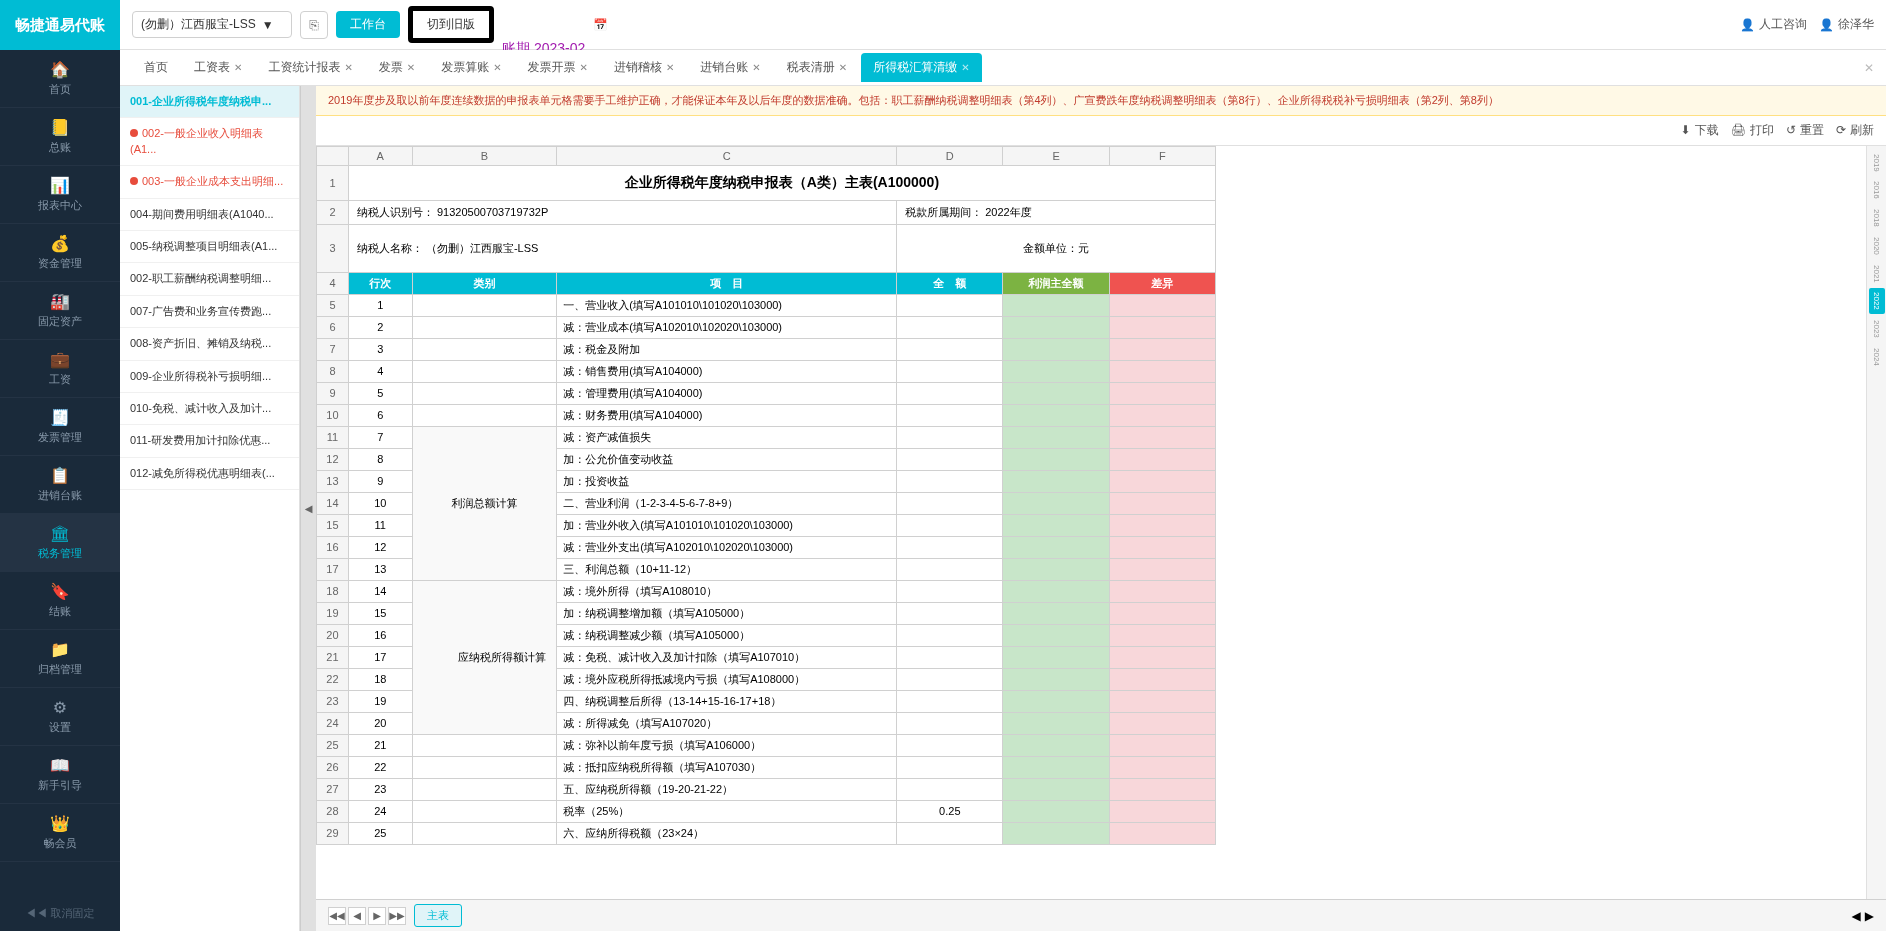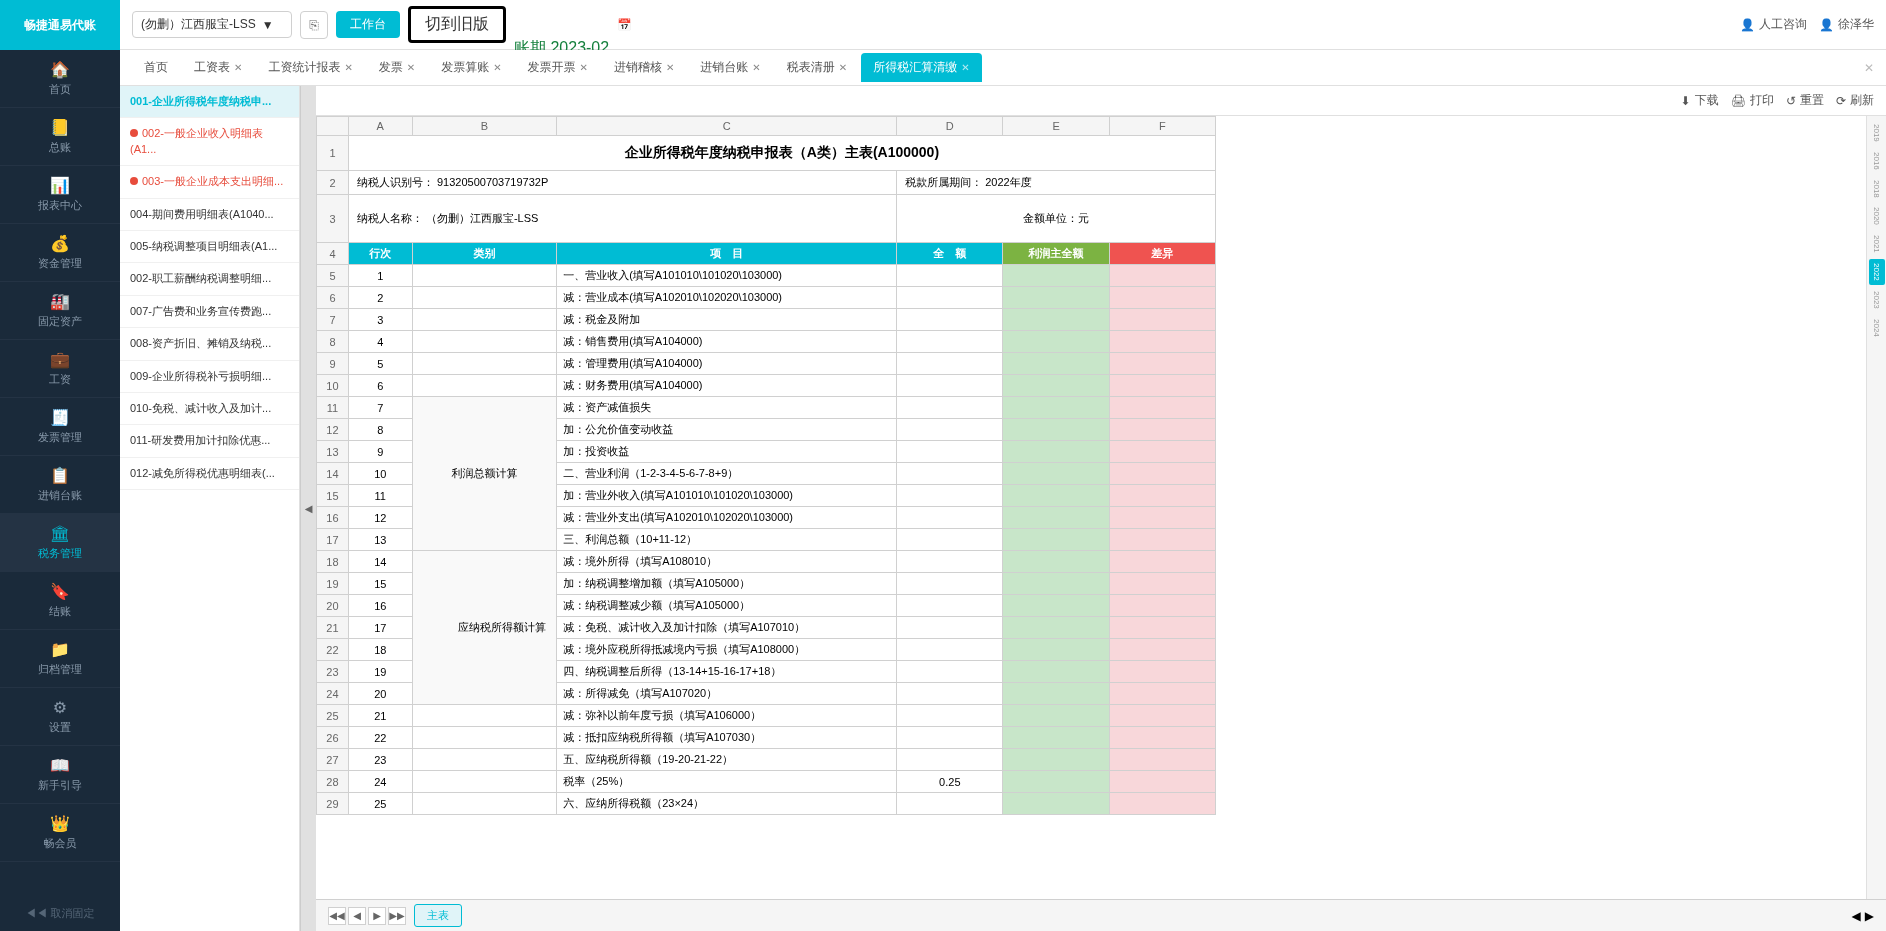--- a/index.html
+++ b/index.html
@@ -11,21 +11,21 @@
       background: #1a2a3a;
       display: flex;
       flex-direction: column;
       flex-shrink: 0;
       height: 100%;
     }
     .sidebar-logo {
       background: #00bcd4;
       padding: 12px 8px;
       color: white;
-      font-size: 12px;
+      font-size: 15px;
       font-weight: bold;
       text-align: center;
       height: 50px;
       display: flex;
       align-items: center;
       justify-content: center;
     }
     .sidebar-item {
       display: flex;
       flex-direction: column;
@@ -93,25 +93,25 @@
       color: white;
       border: none;
       border-radius: 4px;
       padding: 5px 14px;
       cursor: pointer;
       font-size: 12px;
     }
     .topbar-btn-outline {
       background: white;
       color: #333;
-      border: 3px solid #000000;
+      border: 5px solid #000000;
       border-radius: 4px;
       padding: 5px 14px;
       cursor: pointer;
-      font-size: 16px;
+      font-size: 12px;
     }
     .topbar-right {
       margin-left: auto;
       display: flex;
       align-items: center;
       gap: 12px;
       color: #555;
       font-size: 12px;
     }
 
@@ -420,21 +420,21 @@
   <div class="topbar">
     <div class="topbar-company">
       <span>(勿删）江西服宝-LSS</span>
       <span>▼</span>
     </div>
     <div class="topbar-icon-btn">
       <span>⎘</span>
     </div>
     <button class="topbar-btn">工作台</button>
     <button class="topbar-btn-outline">切到旧版</button>
-    <span style="font-size:16px;color:#15803d;margin-top:48px;">账期 2023-02</span>
+    <span style="font-size:14px;color:#a21caf;margin-top:48px;">账期 2023-02</span>
     <span style="color:#aaa;">📅</span>
     <div class="topbar-right">
       <span style="cursor:pointer;display:flex;align-items:center;gap:4px;">
         <span>👤</span>
         <span>人工咨询</span>
       </span>
       <span style="cursor:pointer;display:flex;align-items:center;gap:4px;">
         <span>👤</span>
         <span>徐泽华</span>
       </span>
@@ -522,20 +522,23 @@
       </div>
       <div class="left-panel-item">
         <span>012-减免所得税优惠明细表(...</span>
       </div>
     </div>
 
     <div class="collapse-btn">◀</div>
 
     <div class="main-content">
 
+      <div class="warning-bar">
+        <span>2019年度步及取以前年度连续数据的申报表单元格需要手工维护正确，才能保证本年及以后年度的数据准确。包括：职工薪酬纳税调整明细表（第4列）、广宣费跌年度纳税调整明细表（第8行）、企业所得税税补亏损明细表（第2列、第8列）</span>
+      </div>
 
       <div class="toolbar">
         <div class="toolbar-btn">
           <span>⬇</span>
           <span>下载</span>
         </div>
         <div class="toolbar-btn">
           <span>🖨</span>
           <span>打印</span>
         </div>

